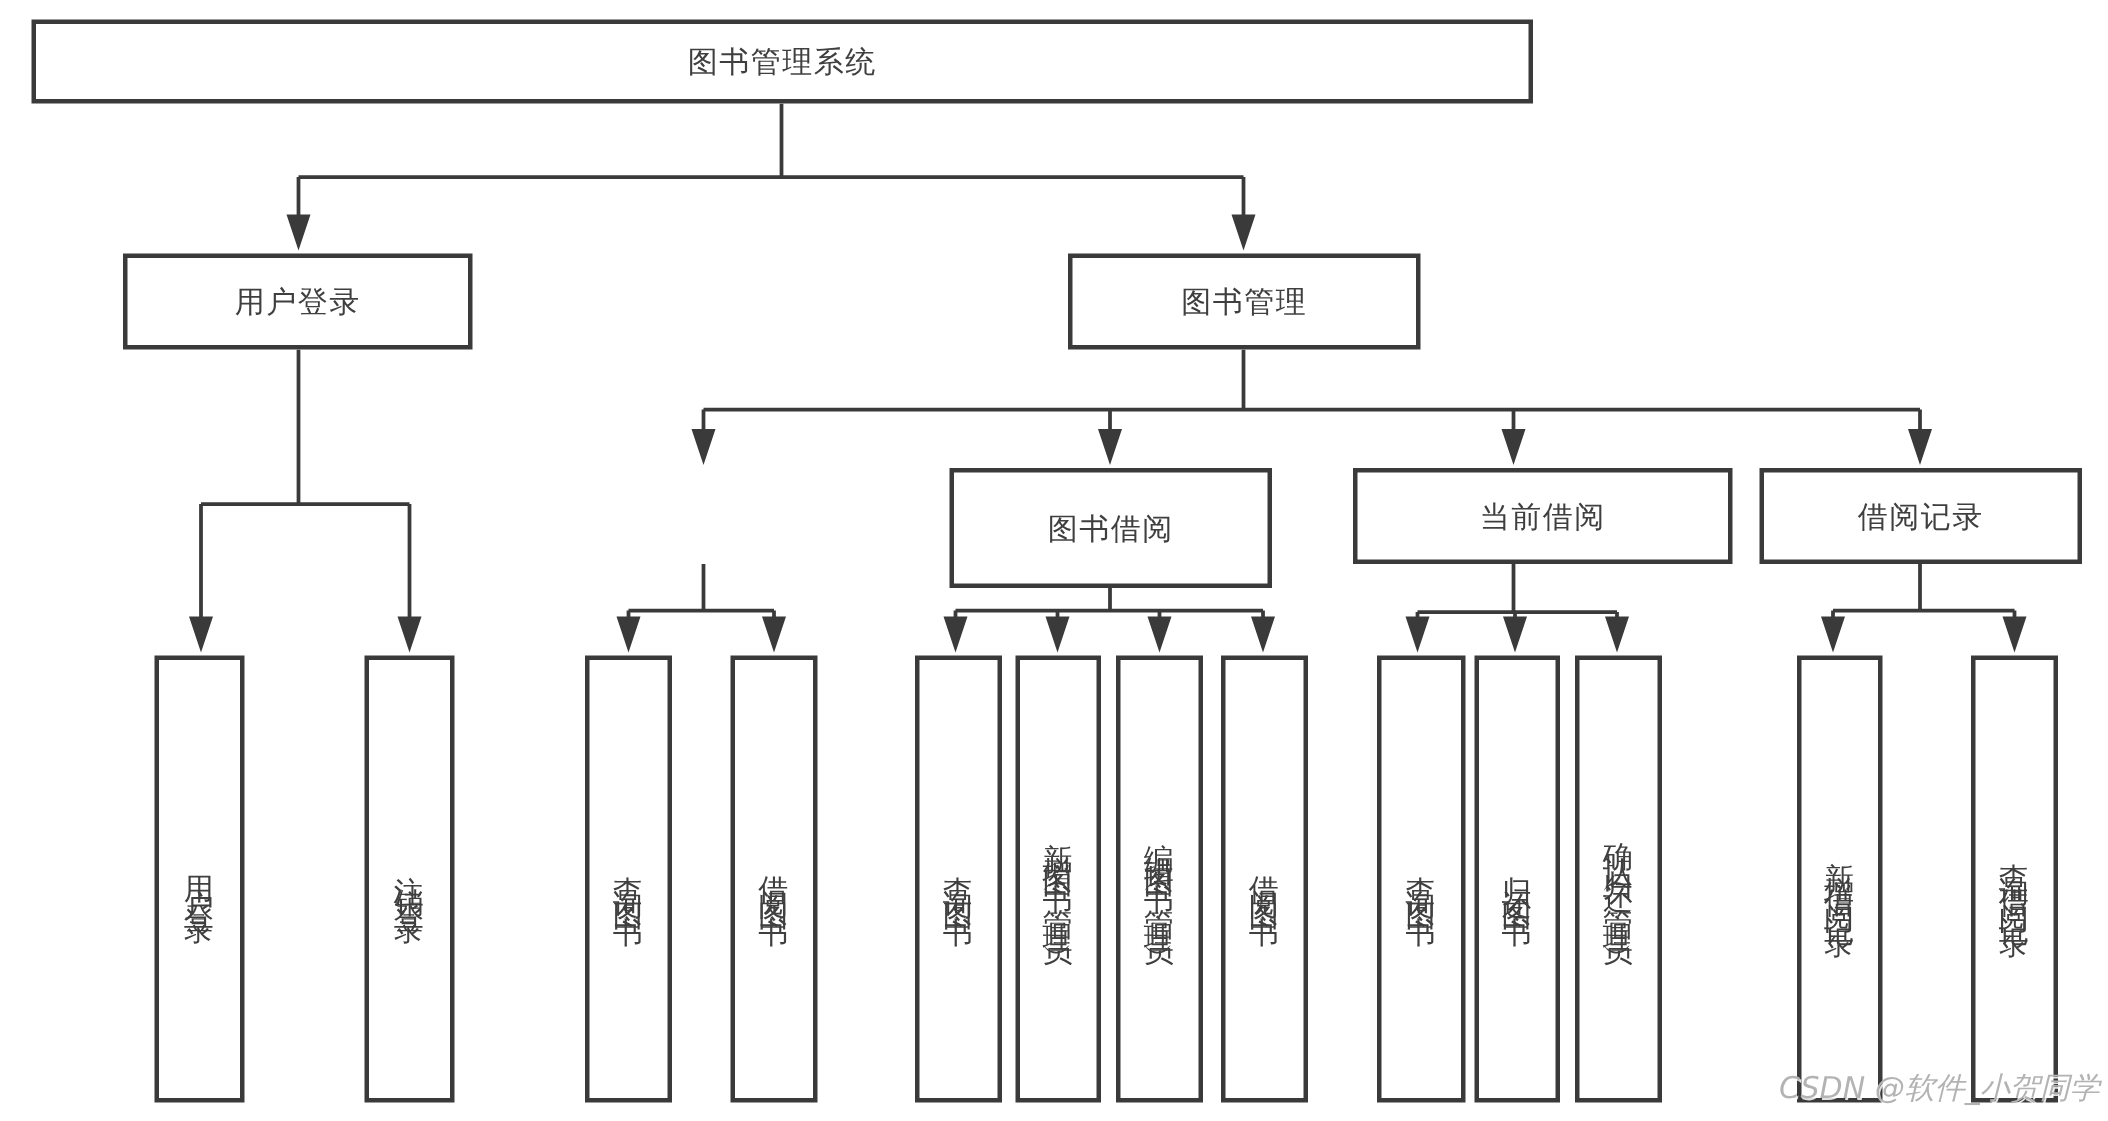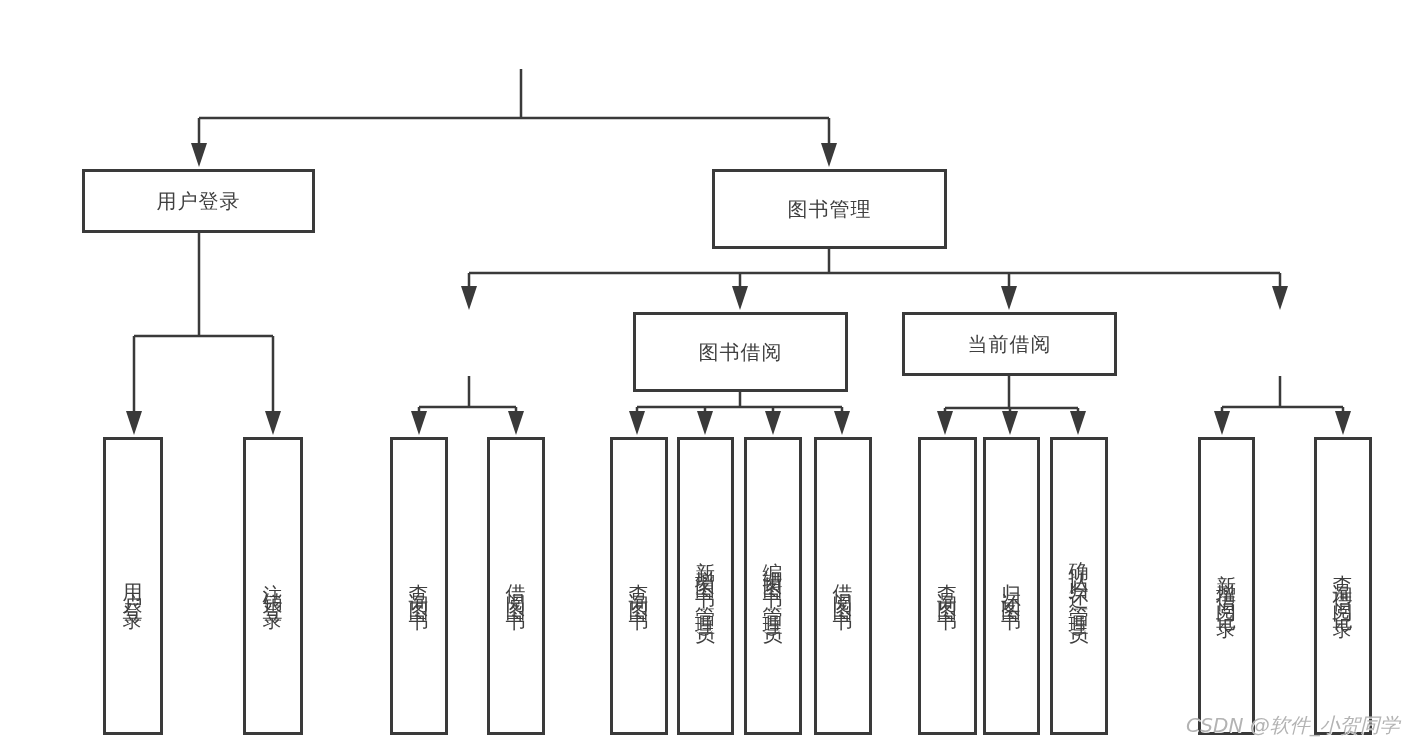--- a/index.html
+++ b/index.html
@@ -80,33 +80,39 @@
       M697 411 L713 411 L705 435 Z
       M765 411 L781 411 L773 435 Z
       M834 411 L850 411 L842 435 Z
       M937 411 L953 411 L945 435 Z
       M1002 411 L1018 411 L1010 435 Z
       M1070 411 L1086 411 L1078 435 Z
       M1214 411 L1230 411 L1222 435 Z
       M1335 411 L1351 411 L1343 435 Z"></path>
   </svg>
 
+  <div class="node hbox" style="left:21px;top:13px;width:1001px;height:56px">
+    <span>图书管理系统</span>
+  </div>
 
   <div class="node hbox" style="left:82px;top:169px;width:233px;height:64px">
     <span>用户登录</span>
   </div>
-  <div class="node hbox" style="left:712px;top:169px;width:235px;height:80px">
+  <div class="node hbox" style="left:712px;top:169px;width:235px;height:64px">
     <span>图书管理</span>
   </div>
 
   <div class="node hbox" style="left:633px;top:312px;width:215px;height:80px">
     <span>图书借阅</span>
   </div>
-  <div class="node hbox" style="left:902px;top:312px;width:215px;height:64px">
+  <div class="node hbox" style="left:902px;top:312px;width:253px;height:64px">
     <span>当前借阅</span>
+  </div>
+  <div class="node hbox" style="left:1173px;top:312px;width:215px;height:64px">
+    <span>借阅记录</span>
   </div>
 
   <div class="node vbox" style="left:103px;top:437px;width:60px;height:298px">
     <span>用户登录</span>
   </div>
   <div class="node vbox" style="left:243px;top:437px;width:60px;height:298px">
     <span>注销登录</span>
   </div>
 
   <div class="node vbox" style="left:390px;top:437px;width:58px;height:298px">

